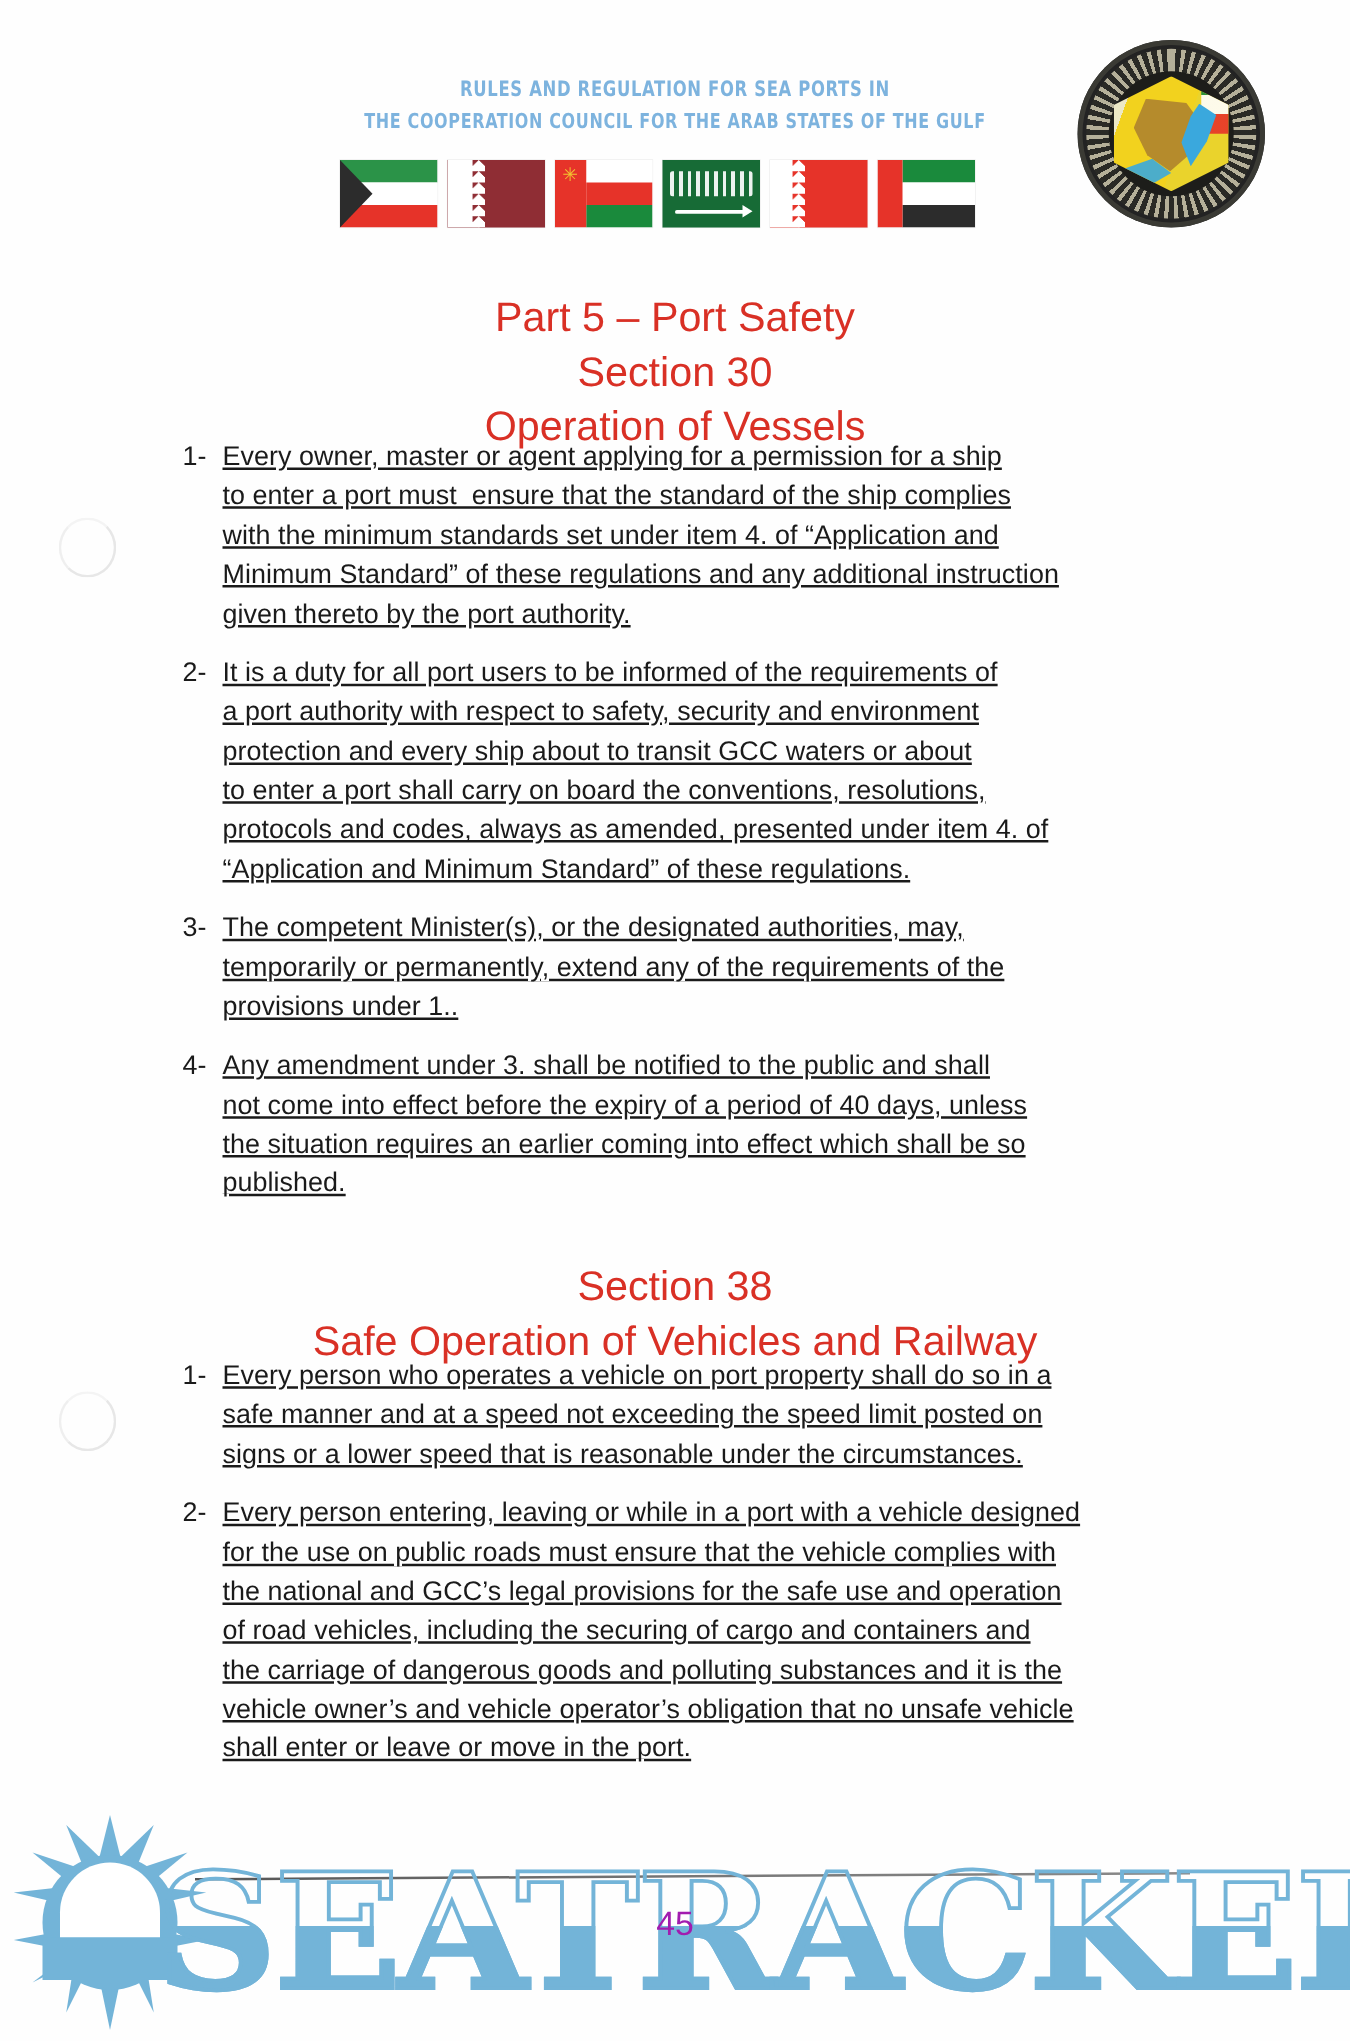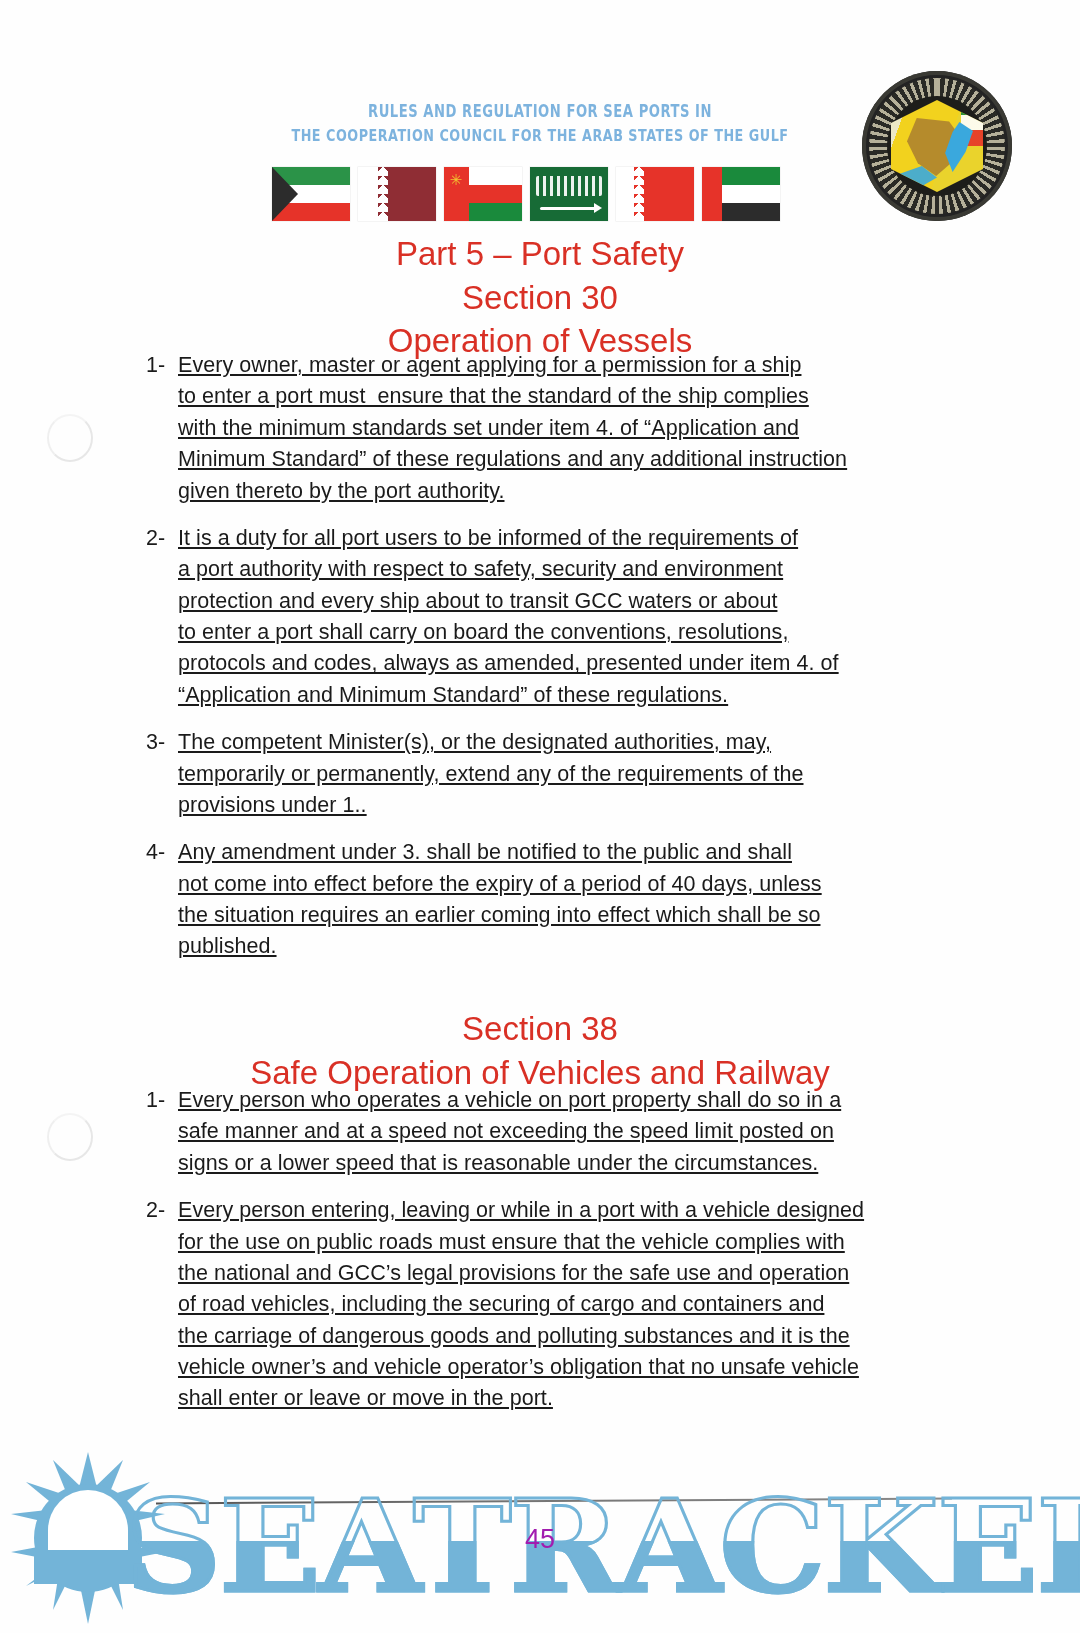--- a/index.html
+++ b/index.html
@@ -28,21 +28,20 @@
     opacity: .95;
   }
   .hole-1 { left: 47px; top: 414px; }
   .hole-2 { left: 47px; top: 1113px; }
 
   
   .header-wrap {
     position: absolute;
     left: 0; right: 0; top: 0;
     height: 200px;
-    margin-top: 39px;
   }
   .hdr-title {
     position: absolute;
     left: 0; right: 0;
     top: 60px;
     text-align: center;
     color: #7db3de;
     font-family: "DejaVu Sans Condensed", "Liberation Sans Narrow", "Liberation Sans", sans-serif;
     font-weight: bold;
     font-size: 17px;

